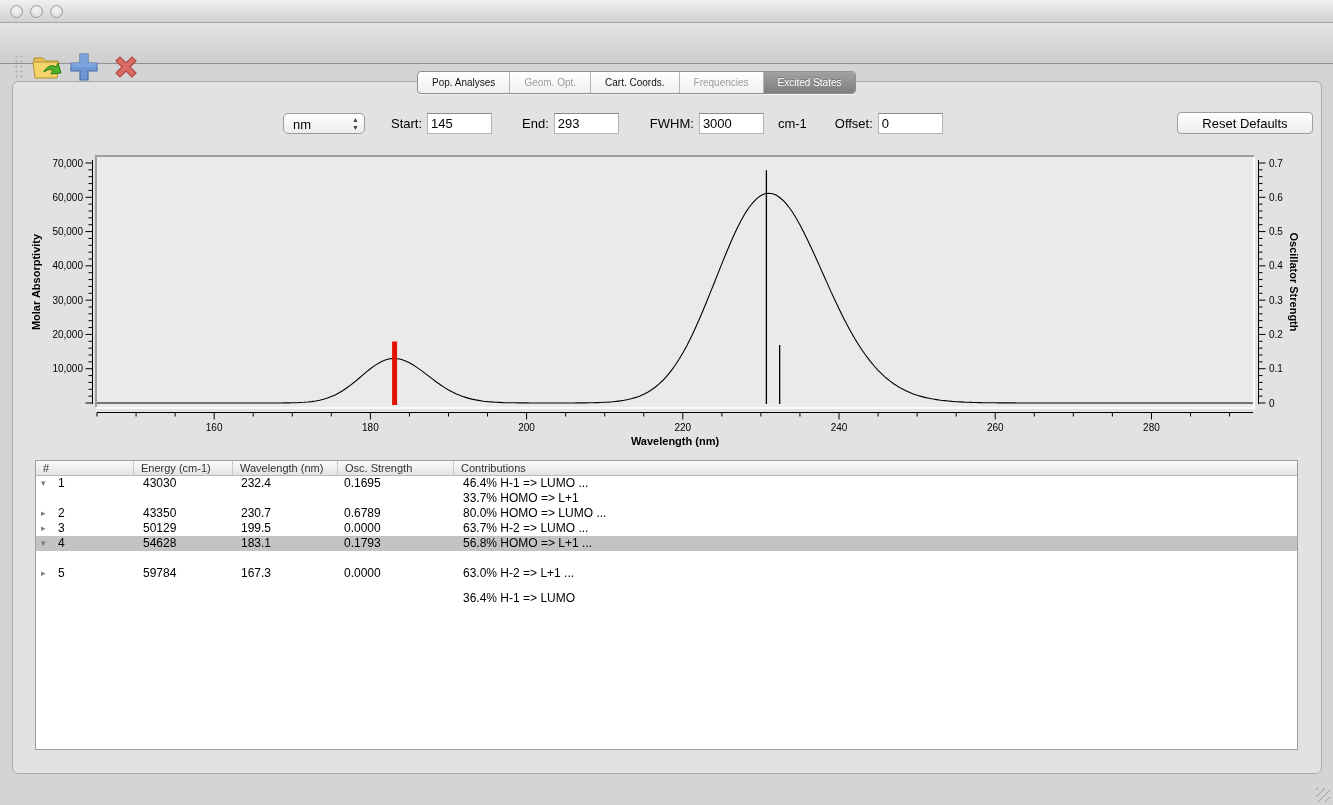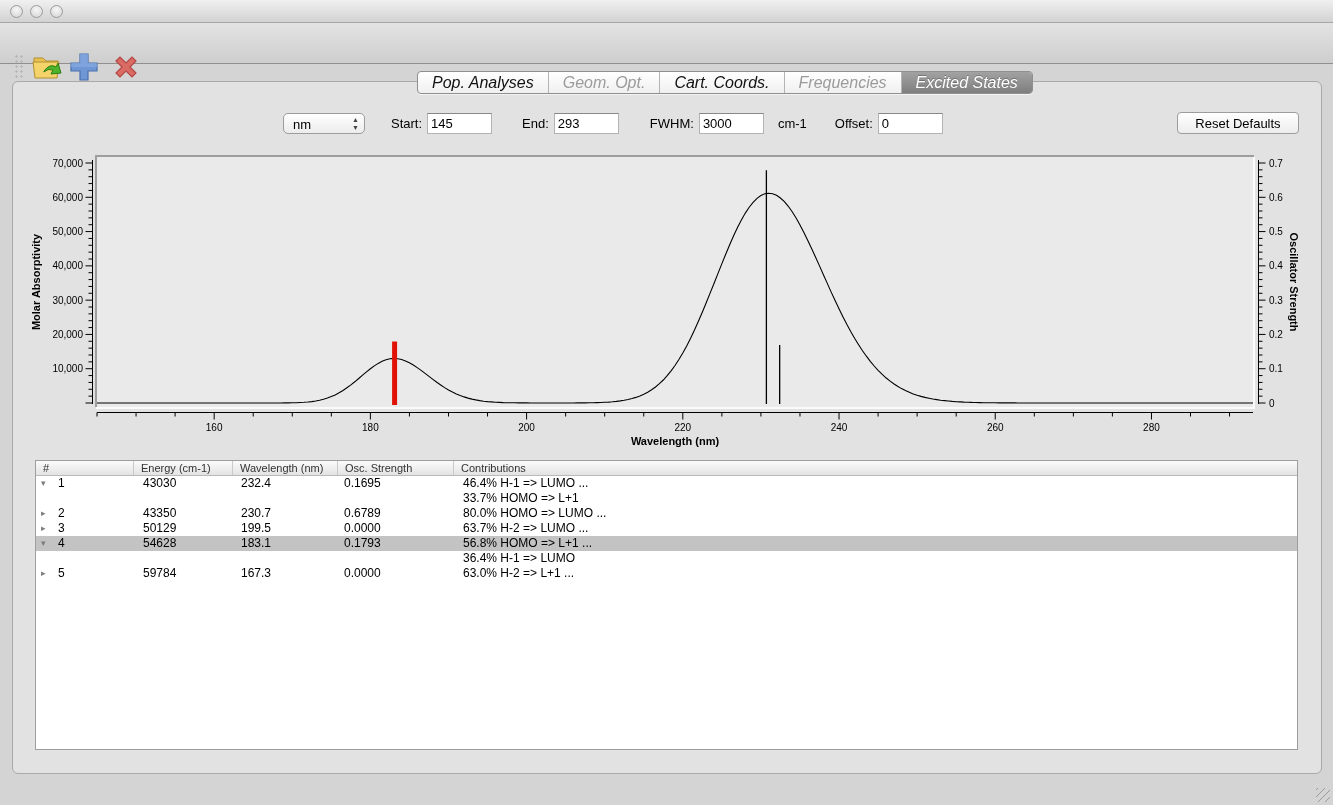--- a/index.html
+++ b/index.html
@@ -19,40 +19,40 @@
   .tbicon{position:absolute;top:28px;width:32px;height:32px;}
   .resize-grip{position:absolute;right:3px;bottom:3px;width:14px;height:14px;
     background:repeating-linear-gradient(315deg,transparent 0 3px,#9b9b9b 3px 4px,transparent 4px 5px);}
   
   .panel{position:absolute;left:12px;top:81px;width:1308px;height:691px;
     background:#e2e2e2;border:1px solid #a9a9a9;border-radius:6px;}
   
   .tabbar{position:absolute;left:417px;top:71px;height:21px;display:flex;
     border:1px solid #8f8f8f;border-radius:4px;overflow:hidden;
     background:linear-gradient(#ffffff,#f0f0f0);box-shadow:0 1px 0 rgba(255,255,255,.6);}
-  .tab{height:21px;line-height:21px;text-align:center;font-size:16px;color:#111;
-    border-right:1px solid #b4b4b4;padding:0 14px;white-space:nowrap;font-style:italic;}
+  .tab{height:21px;line-height:21px;text-align:center;font-size:10px;color:#111;
+    border-right:1px solid #b4b4b4;padding:0 14px;white-space:nowrap;}
   .tab:last-child{border-right:none;}
   .tab.disabled{color:#9b9b9b;}
   .tab.selected{background:linear-gradient(#a2a2a2,#7e7e7e);color:#fff;
     text-shadow:0 -1px 0 rgba(0,0,0,.25);}
   
   .controls{position:absolute;left:283px;top:112px;height:23px;display:flex;align-items:center;}
   .ctl-label{font-size:13px;color:#000;margin-right:5px;}
   .field{width:60px;height:19px;border:1px solid #b3b3b3;border-top-color:#888;
     background:#fff;font-family:"Liberation Sans",sans-serif;font-size:13px;
     padding:0 0 0 3px;color:#000;}
   .dropdown{position:relative;width:82px;height:21px;border:1px solid #9d9d9d;border-radius:5px;
     background:linear-gradient(#ffffff,#ececec);font-size:13px;line-height:21px;
     padding-left:9px;color:#000;box-sizing:border-box;}
   .dd-arrows{position:absolute;right:5px;top:2px;font-size:7px;line-height:8px;color:#444;
     display:flex;flex-direction:column;align-items:center;}
   .spacer1{width:26px;}.spacer2{width:30px;}.spacer3{width:31px;}
   .spacer4{width:14px;}.spacer5{width:23px;}
-  .reset-btn{position:absolute;left:1177px;top:112px;width:122px;height:22px;
+  .reset-btn{position:absolute;left:1177px;top:112px;width:136px;height:22px;
     border:1px solid #9d9d9d;border-radius:4px;background:linear-gradient(#ffffff,#ededed);
     font-family:"Liberation Sans",sans-serif;font-size:13px;color:#000;text-align:center;line-height:20px;}
   
   #spectrum-svg{position:absolute;left:0;top:0;width:1333px;height:460px;}
   
   .etable{position:absolute;left:35px;top:460px;width:1263px;height:290px;
     background:#fff;border:1px solid #9e9e9e;box-sizing:border-box;}
   .thead{display:flex;height:14px;background:linear-gradient(#fbfbfb,#e3e3e3);
     border-bottom:1px solid #b9b9b9;font-size:11px;color:#333;}
   .th{line-height:14px;padding-left:7px;border-right:1px solid #c9c9c9;
@@ -301,21 +301,21 @@
       </div>
       <div class="tline selected">
         <span class="tri" style="left: 5px;">▾</span>
         <span style="left: 22px;">4</span>
         <span style="left: 107px;">54628</span>
         <span style="left: 205px;">183.1</span>
         <span style="left: 308px;">0.1793</span>
         <span style="left: 427px;">56.8% HOMO =&gt; L+1 ...</span>
       </div>
       <div class="tline">
-        <span style="left: 427px;">36.4% H-1 =&gt; LUMO</span>
+        <span style="left: 427px; margin-top: 40px;">36.4% H-1 =&gt; LUMO</span>
       </div>
       <div class="tline">
         <span class="tri" style="left: 5px;">▸</span>
         <span style="left: 22px;">5</span>
         <span style="left: 107px;">59784</span>
         <span style="left: 205px;">167.3</span>
         <span style="left: 308px;">0.0000</span>
         <span style="left: 427px;">63.0% H-2 =&gt; L+1 ...</span>
       </div>
     </div>

